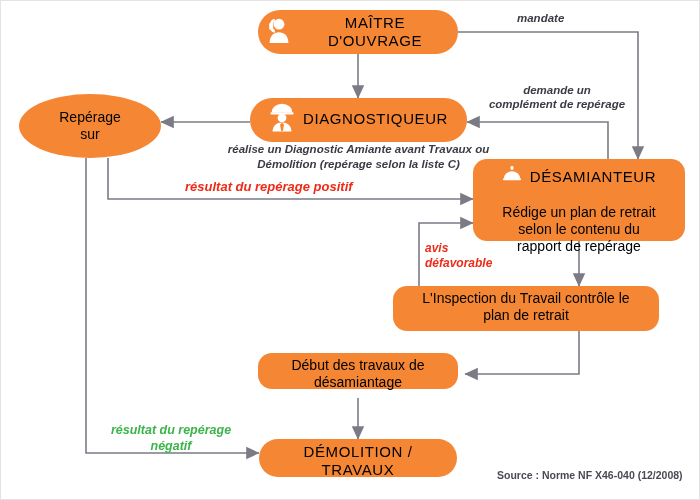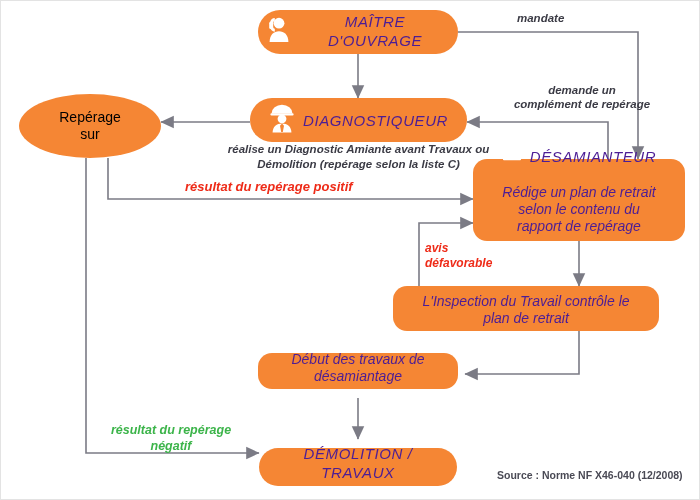--- a/index.html
+++ b/index.html
@@ -17,30 +17,29 @@
     box-sizing:border-box;
     overflow:hidden;
   }
   svg.wires{
     position:absolute;left:0;top:0;width:700px;height:500px;
     pointer-events:none;
   }
   .node{
     position:absolute;
     background:#F58634;
-    color:#4c1d95;
+    color:#000000;
     border-radius:14px;
     display:flex;
-    align-items:flex-end;
+    align-items:flex-start;
     justify-content:center;
     text-align:center;
     line-height:1.22;
     box-sizing:border-box;
     padding:4px 8px;
-    font-style:italic;
   }
   .node .txt{display:block;width:100%;}
   .pill{border-radius:22px;}
   .ellipse{
     position:absolute;
     background:#F58634;
     color:#000000;
     border-radius:50%;
     display:flex;align-items:center;justify-content:center;
     text-align:center;
@@ -184,27 +183,27 @@
     </span>
   </div>
 
   <div class="node" style="left:257px;top:352px;width:200px;height:36px;">
     <span class="txt">
       <span class="body-line" style="display:block;">Début des travaux de</span>
       <span class="body-line" style="display:block;">désamiantage</span>
     </span>
   </div>
 
-  <div class="node pill" style="left:258px;top:438px;width:198px;height:38px;margin-top:9px;">
+  <div class="node pill" style="left:258px;top:438px;width:198px;height:38px;">
     <span class="title-caps">DÉMOLITION / TRAVAUX</span>
   </div>
 
   <div class="lbl lbl-dark" style="left:516px;top:10px;font-size:11.5px;">mandate</div>
 
-  <div class="lbl lbl-dark" style="left:496px;top:82px;font-size:11.5px;text-align:center;width:170px;">demande un
+  <div class="lbl lbl-dark" style="left:471px;top:82px;font-size:11.5px;text-align:center;width:170px;">demande un
 complément de repérage</div>
 
   <div class="lbl lbl-red" style="left:184px;top:178px;font-size:13px;">résultat du repérage positif</div>
 
   <div class="lbl lbl-red" style="left:424px;top:240px;font-size:12px;">avis
 défavorable</div>
 
   <div class="lbl lbl-green" style="left:90px;top:422px;font-size:12.5px;text-align:center;width:160px;">résultat du repérage
 négatif</div>
 

